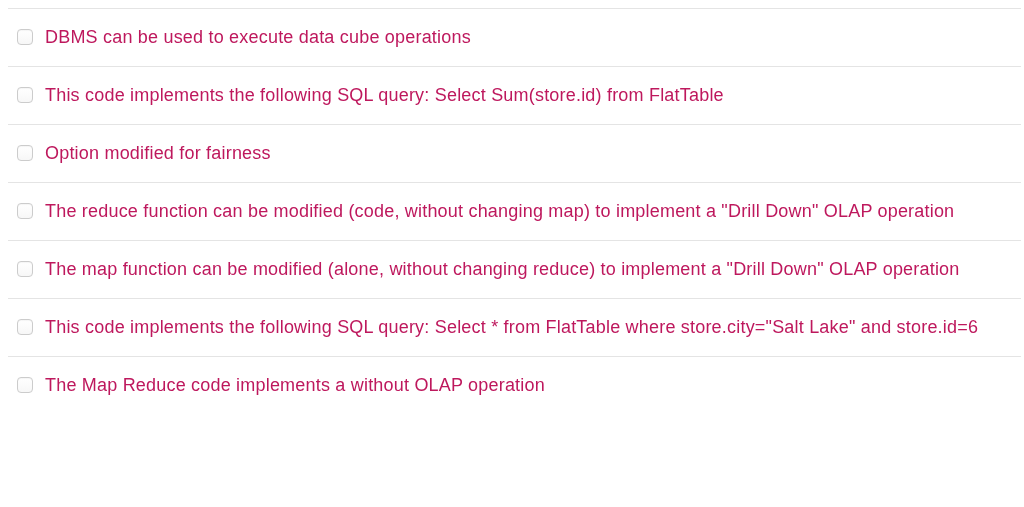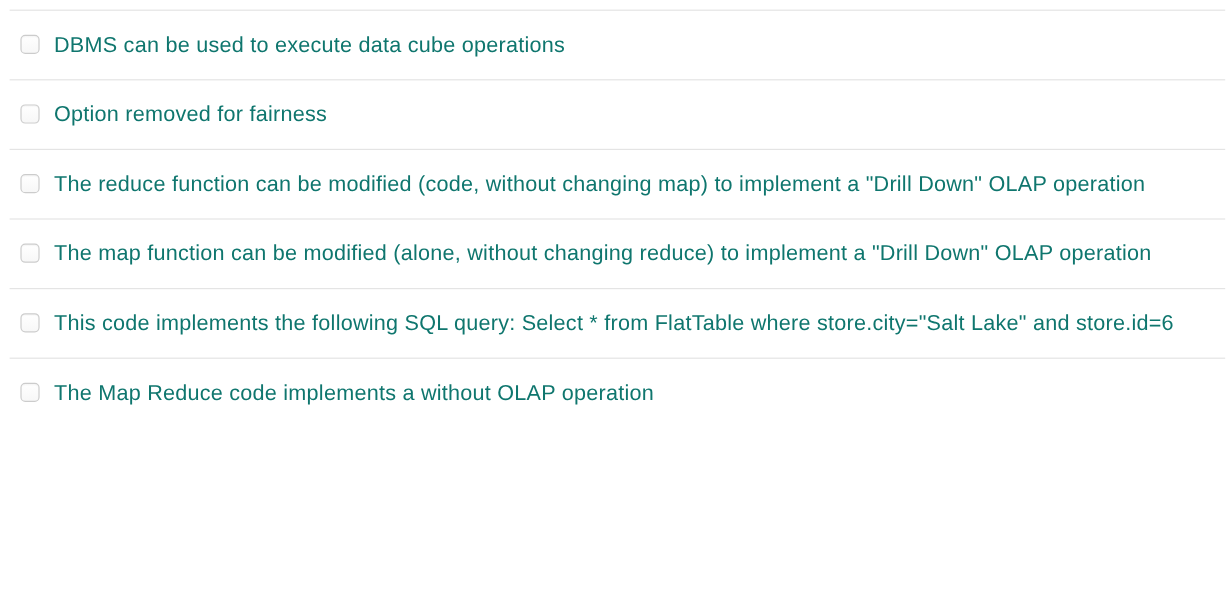--- a/index.html
+++ b/index.html
@@ -29,38 +29,42 @@
     margin-right: 12px;
     border: 1px solid #cccccc;
     border-radius: 4px;
     background: linear-gradient(to bottom, #ffffff, #f7f7f7);
     box-shadow: inset 0 1px 1px rgba(0,0,0,0.04);
   }
   .option-label {
     font-size: 18px;
     line-height: 29px;
     letter-spacing: 0.2px;
-    color: #0f766e;
+    color: #be185d;
     font-weight: 400;
   }
 </style>
 </head>
 <body>
 
 <div class="options-list">
 
   <div class="option-row">
     <span class="checkbox"></span>
     <span class="option-label">DBMS can be used to execute data cube operations</span>
   </div>
 
+  <div class="option-row">
+    <span class="checkbox"></span>
+    <span class="option-label">This code implements the following SQL query: Select Sum(store.id) from FlatTable</span>
+  </div>
 
   <div class="option-row">
     <span class="checkbox"></span>
-    <span class="option-label">Option removed for fairness</span>
+    <span class="option-label">Option modified for fairness</span>
   </div>
 
   <div class="option-row">
     <span class="checkbox"></span>
     <span class="option-label">The reduce function can be modified (code, without changing map) to implement a "Drill Down" OLAP operation</span>
   </div>
 
   <div class="option-row">
     <span class="checkbox"></span>
     <span class="option-label">The map function can be modified (alone, without changing reduce) to implement a "Drill Down" OLAP operation</span>

